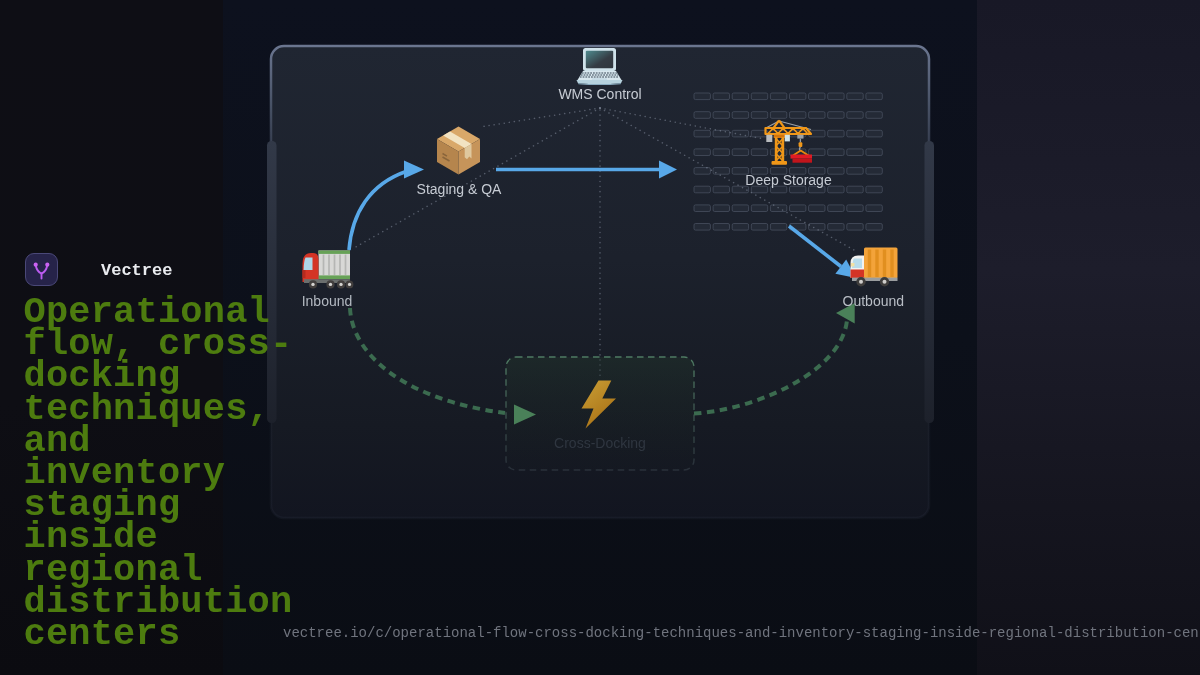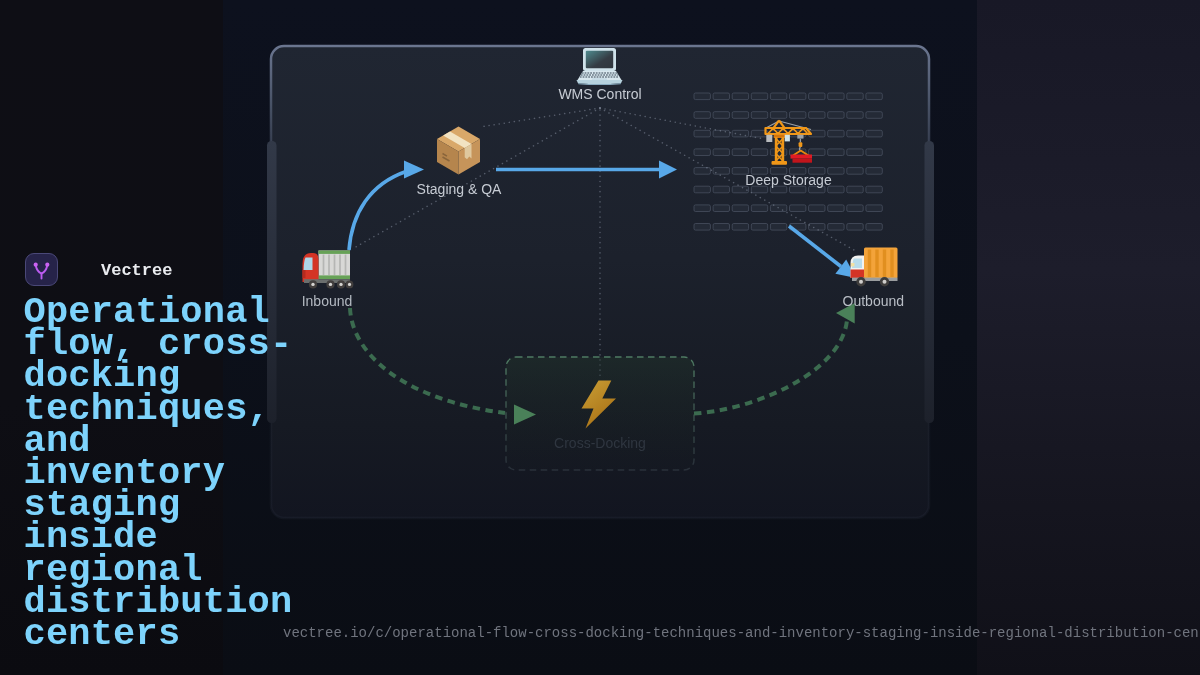--- a/index.html
+++ b/index.html
@@ -3,21 +3,21 @@
 <meta charset="utf-8">
 <style>
   html,body{margin:0;padding:0;}
   body{width:1200px;height:675px;overflow:hidden;position:relative;background:#0c101b;font-family:"Liberation Sans",sans-serif;}
   .band-left{position:absolute;left:0;top:0;width:223px;height:675px;background:linear-gradient(180deg,#0e0e15 0%,#0e0e14 60%,#0b0b10 100%);}
   .band-right{position:absolute;left:977px;top:0;width:223px;height:675px;background:linear-gradient(180deg,#181826 0%,#1d1d2b 40%,#15151f 75%,#101018 100%);}
   .band-mid{position:absolute;left:223px;top:0;width:754px;height:675px;background:linear-gradient(180deg,#0d111e 0%,#0c101a 50%,#0a0d14 100%);}
   #diagram{position:absolute;left:0;top:0;}
   .logo{position:absolute;left:25px;top:253px;width:33px;height:33px;border-radius:9px;background:#262349;border:1px solid #4a4878;box-sizing:border-box;}
   .brand{position:absolute;left:66px;top:261px;font-family:"Liberation Mono",monospace;font-weight:bold;font-size:17px;color:#e9ebef;margin-left:35px;}
-  .headline{position:absolute;left:23.5px;top:296px;width:272px;font-family:"Liberation Mono",monospace;font-weight:bold;font-size:37px;line-height:32.2px;letter-spacing:0.2px;color:#7dd3fc;}
+  .headline{position:absolute;left:23.5px;top:296px;width:272px;font-family:"Liberation Mono",monospace;font-weight:bold;font-size:37px;line-height:32.2px;letter-spacing:0.2px;color:#4d7c0f;}
   .url{position:absolute;left:283px;top:625px;width:917px;font-family:"Liberation Mono",monospace;font-size:14px;color:#70747e;white-space:nowrap;overflow:hidden;}
 </style>
 </head>
 <body>
 <div class="band-left"></div>
 <div class="band-mid"></div>
 <div class="band-right"></div>
 
 <svg id="diagram" width="1200" height="675" viewBox="0 0 1200 675">
 <defs>

